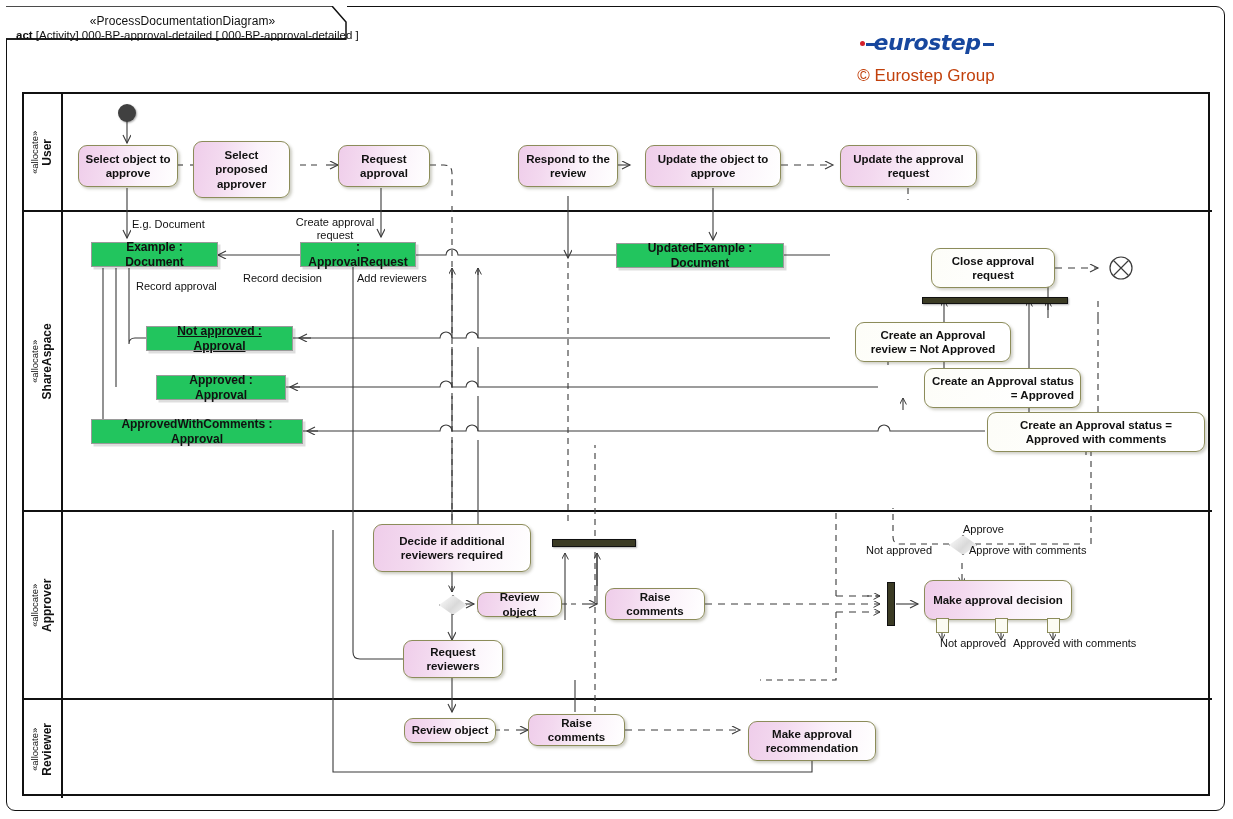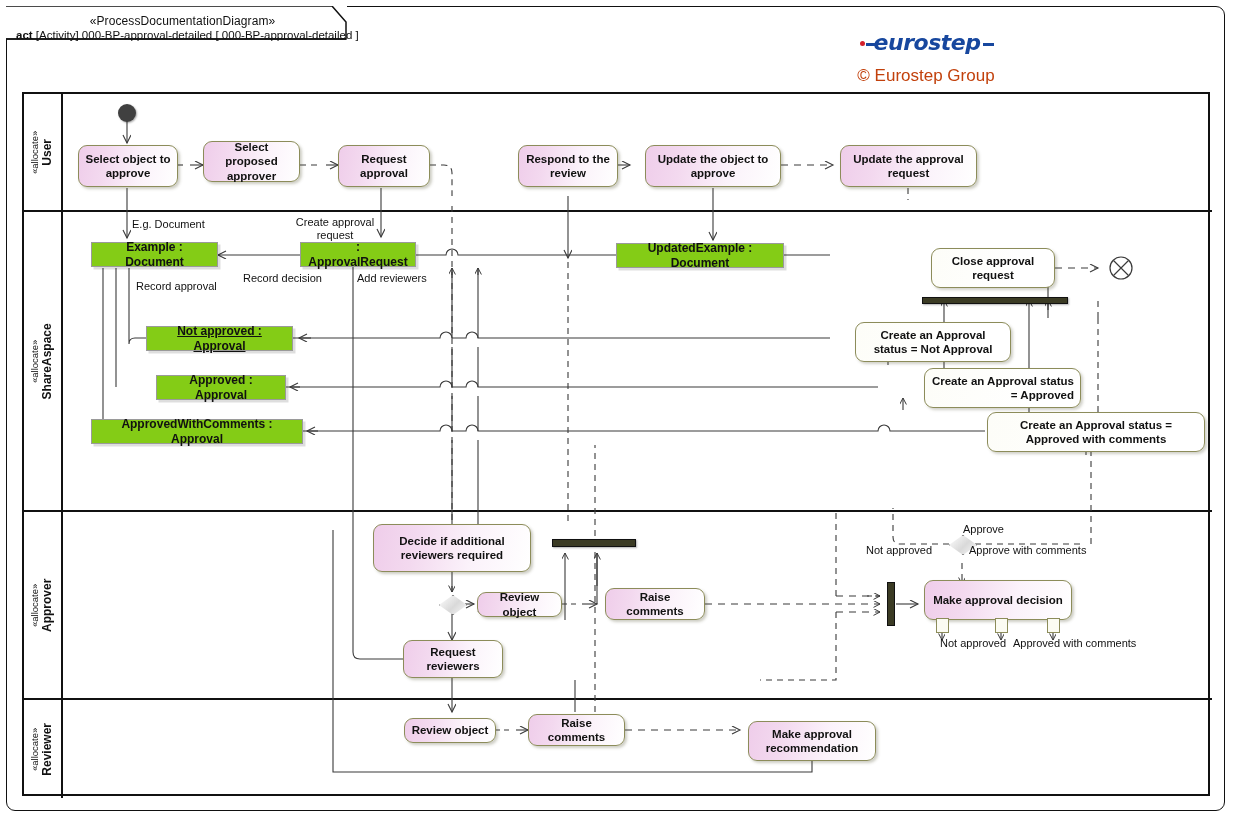--- a/index.html
+++ b/index.html
@@ -48,21 +48,21 @@
         justify-content:center;text-align:center;font-size:11.5px;font-weight:bold;
         color:#111;line-height:1.25;padding:2px 6px;}
 
   .act{border:1px solid #8c8c5a;border-radius:9px;
        background:linear-gradient(100deg,#efcdea 0%,#f3d9ef 26%,#fbf2fa 62%,#ffffff 100%);
        box-shadow:2px 2px 3px rgba(90,90,60,.30);}
   .act-plain{border:1px solid #8c8c5a;border-radius:9px;
        background:linear-gradient(100deg,#fdfdf8 0%,#ffffff 70%);
        box-shadow:2px 2px 3px rgba(90,90,60,.28);}
 
-  .objnode{border:1px solid #9a9a9a;border-radius:0;background:#84cc16;
+  .objnode{border:1px solid #9a9a9a;border-radius:0;background:#22c55e;
            box-shadow:2.5px 2.5px 0 rgba(0,0,0,.13);font-weight:bold;font-size:12px;}
 
   .initial{position:absolute;width:18px;height:18px;border-radius:50%;background:#404040;
            box-shadow:1px 1px 2px rgba(0,0,0,.35);}
 
   .fork{position:absolute;background:#3b3b24;border:1px solid #111;box-sizing:border-box;
         box-shadow:1px 1px 2px rgba(0,0,0,.3);}
   .fork-v{position:absolute;background:#3b3b24;border:1px solid #111;box-sizing:border-box;}
 
   .diamond{position:absolute;width:26px;height:18px;
@@ -278,21 +278,21 @@
     <g>
       <circle cx="1121" cy="268" r="11" fill="#ffffff" stroke="#3a3a3a" stroke-width="1.2"></circle>
       <path d="M1113.5,260.5 L1128.5,275.5 M1128.5,260.5 L1113.5,275.5" stroke="#3a3a3a" stroke-width="1.2"></path>
     </g>
   </svg>
 
   <div class="initial" style="left:118px;top:104px;"></div>
 
   <div class="node act" style="left:78px;top:145px;width:100px;height:42px;">Select object to approve</div>
 
-  <div class="node act" style="left:203px;top:141px;width:97px;height:41px;">Select proposed approver</div>
+  <div class="node act" style="left:193px;top:141px;width:97px;height:57px;">Select proposed approver</div>
 
   <div class="node act" style="left:338px;top:145px;width:92px;height:42px;">Request approval</div>
 
   <div class="node act" style="left:518px;top:145px;width:100px;height:42px;">Respond to the review</div>
 
   <div class="node act" style="left:645px;top:145px;width:136px;height:42px;">Update the object to approve</div>
 
   <div class="node act" style="left:840px;top:145px;width:137px;height:42px;">Update the approval request</div>
 
   <div class="node objnode" style="left:91px;top:242px;width:127px;height:25px;">Example : Document</div>
@@ -304,21 +304,21 @@
   <div class="node objnode" style="left:146px;top:326px;width:147px;height:25px;text-decoration:underline;">Not approved : Approval</div>
 
   <div class="node objnode" style="left:156px;top:375px;width:130px;height:25px;">Approved : Approval</div>
 
   <div class="node objnode" style="left:91px;top:419px;width:212px;height:25px;">ApprovedWithComments : Approval</div>
 
   <div class="node act-plain" style="left:931px;top:248px;width:124px;height:40px;">Close approval request</div>
 
   <div class="fork" style="left:922px;top:297px;width:146px;height:7px;"></div>
 
-  <div class="node act-plain" style="left:855px;top:322px;width:156px;height:40px;">Create an Approval status = Not Approval</div>
+  <div class="node act-plain" style="left:855px;top:322px;width:156px;height:40px;">Create an Approval review = Not Approved</div>
 
   <div class="node act-plain" style="left:924px;top:368px;width:157px;height:40px;text-align:right;">Create an Approval status = Approved</div>
 
   <div class="node act-plain" style="left:987px;top:412px;width:218px;height:40px;">Create an Approval status = Approved with comments</div>
 
   <div class="lbl" style="left:132px;top:218px;">E.g. Document</div>
   <div class="lbl-c" style="left:292px;top:216px;width:86px;">Create approval request</div>
   <div class="lbl" style="left:136px;top:280px;">Record approval</div>
   <div class="lbl" style="left:243px;top:272px;">Record decision</div>
   <div class="lbl" style="left:357px;top:272px;">Add reviewers</div>

